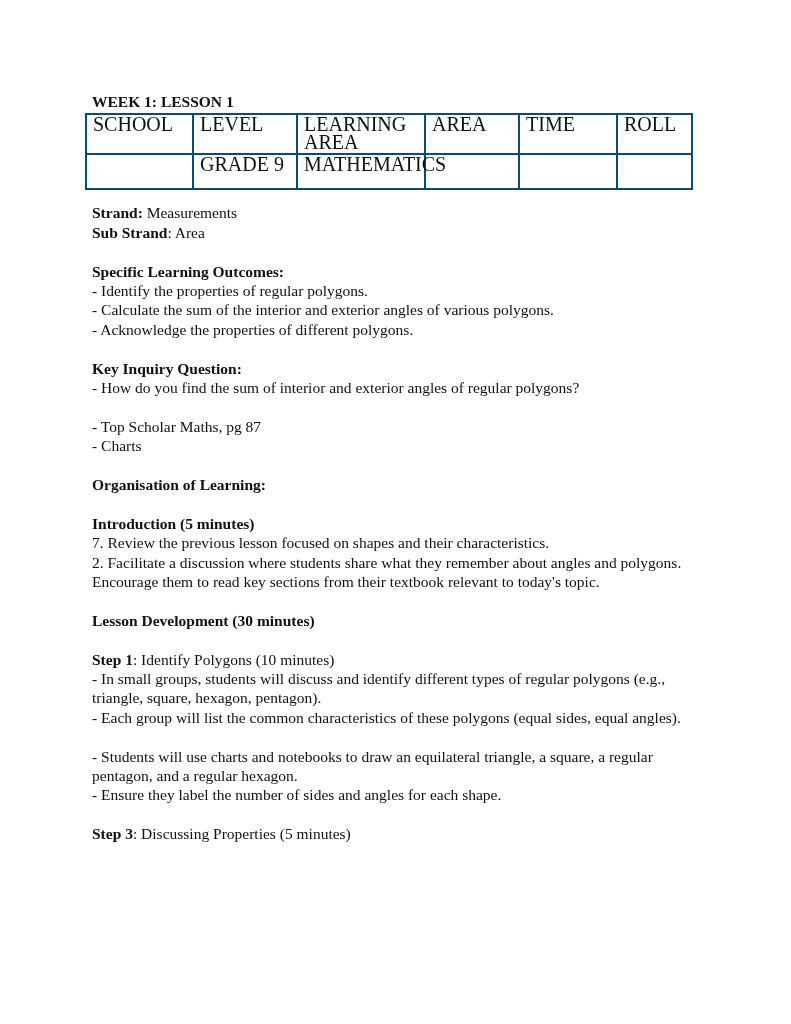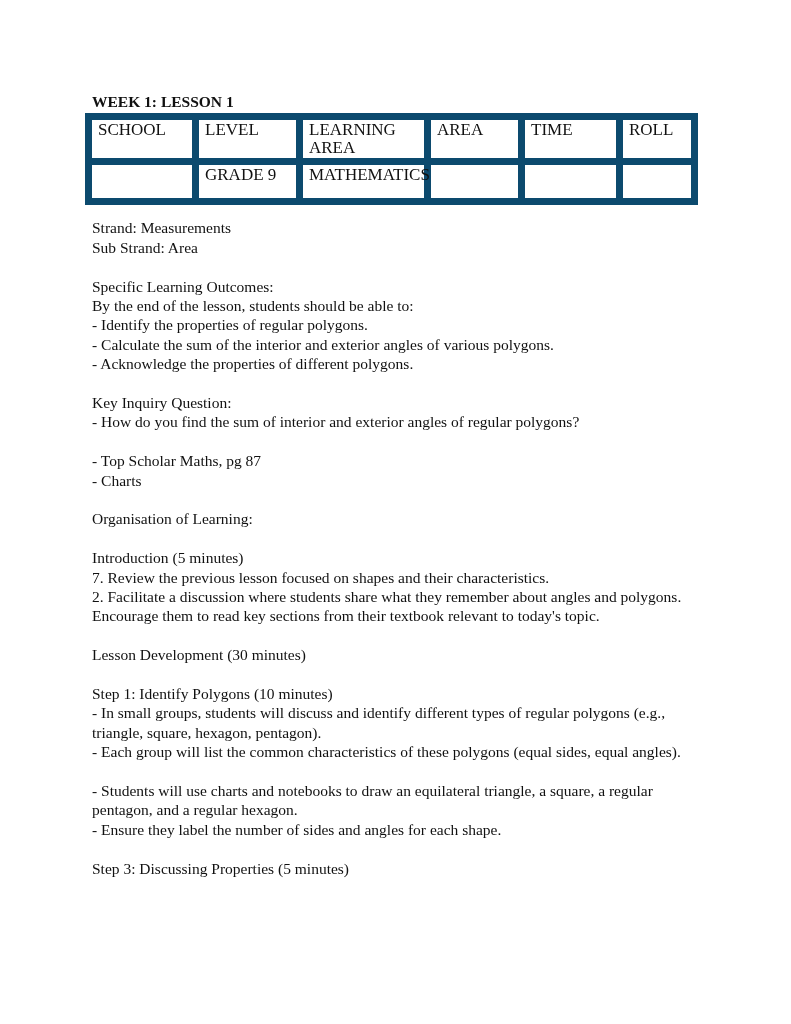--- a/index.html
+++ b/index.html
@@ -14,35 +14,35 @@
   }
   .content {
     position: absolute;
     left: 92px;
     top: 92px;
     width: 610px;
     font-size: 15.5px;
     line-height: 19.4px;
   }
   .doc-title { font-weight: bold; }
-  b, .bold { font-weight: normal; }
+  b, .bold { font-weight: bold; }
 
   table.header-table {
     border-collapse: collapse;
     table-layout: fixed;
     width: 606px;
     margin-left: -7px;
     margin-top: 2px;
   }
   table.header-table td {
-    border: 7px solid #0c4a6e;
+    border: 2px solid #0c4a6e;
     padding: 1px 6px 1px 6px;
     vertical-align: top;
     line-height: 17.6px;
-    font-size: 17px;
+    font-size: 20px;
   }
   tr.row-head td { height: 36px; }
   tr.row-vals td { height: 31px; }
 
   .block { margin-top: 19.4px; }
   .block-after-table { margin-top: 13px; }
   .line { min-height: 19.4px; }
 </style>
 </head>
 <body>
@@ -81,21 +81,20 @@
       </tbody>
     </table>
 
     <div class="block block-after-table">
       <div class="line"><b>Strand:</b><span> Measurements</span></div>
       <div class="line"><b>Sub Strand</b><span>: Area</span></div>
     </div>
 
     <div class="block">
       <div class="line bold">Specific Learning Outcomes:</div>
-      <div class="line">By the end of the lesson, students should be able to:</div>
       <div class="line">- Identify the properties of regular polygons.</div>
       <div class="line">- Calculate the sum of the interior and exterior angles of various polygons.</div>
       <div class="line">- Acknowledge the properties of different polygons.</div>
     </div>
 
     <div class="block">
       <div class="line bold">Key Inquiry Question:</div>
       <div class="line">- How do you find the sum of interior and exterior angles of regular polygons?</div>
     </div>
 

